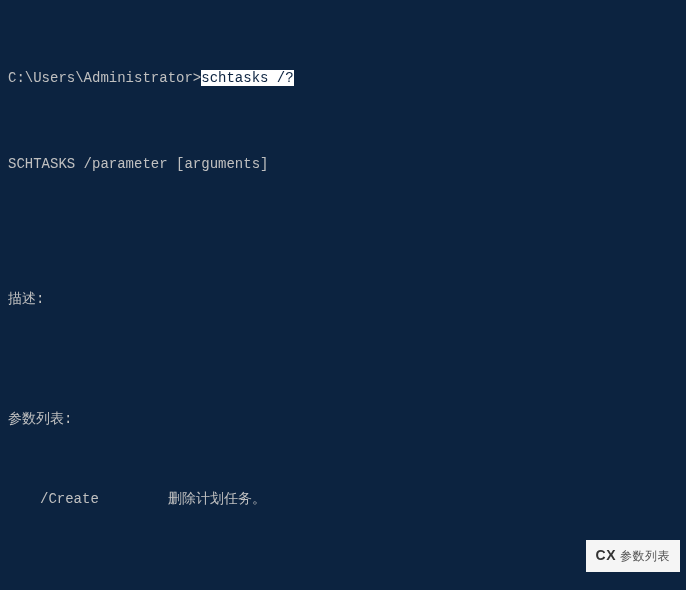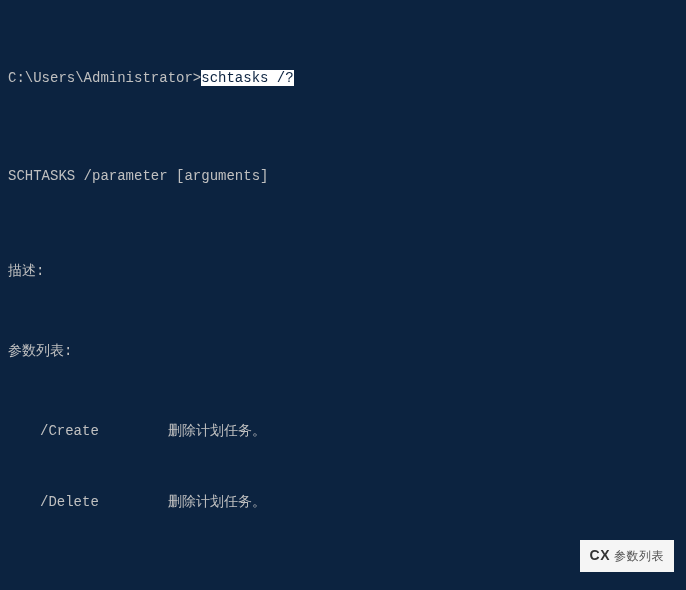--- a/index.html
+++ b/index.html
@@ -24,24 +24,24 @@
     }
     .prompt-line {
       margin-bottom: 8px;
     }
     .selected-text {
       background: #ffffff;
       color: #0c2340;
     }
     .syntax-line {
       margin-bottom: 16px;
-      margin-top: 12px;
     }
     .section-header {
       margin-bottom: 2px;
+      margin-top: 40px;
     }
     .desc-text {
       padding-left: 32px;
       margin-bottom: 16px;
       white-space: pre-wrap;
       max-width: 620px;
     }
     .param-row {
       display: flex;
       margin-bottom: 12px;
@@ -51,21 +51,21 @@
     .param-name {
       width: 128px;
       flex-shrink: 0;
     }
     .param-desc {
       flex: 1;
     }
     .watermark {
       position: absolute;
       bottom: 18px;
-      right: 12px;
+      right: 6px;
       background: #f5f5f5;
       color: #555;
       padding: 6px 10px;
       font-family: Arial, sans-serif;
       font-size: 12px;
       letter-spacing: 0.5px;
       display: flex;
       align-items: center;
       gap: 4px;
     }
@@ -85,24 +85,20 @@
   <div class="syntax-line">SCHTASKS /parameter [arguments]</div>
 
   <div class="section-header">描述:</div>
 
   <div class="section-header">参数列表:</div>
 
   <div class="param-row">
     <span class="param-name">/Create</span>
     <span class="param-desc">删除计划任务。</span>
   </div>
-  <div class="param-row">
-    <span class="param-name">/Delete</span>
-    <span class="param-desc">删除计划任务。</span>
-  </div>
   
   
   
   
   
   
 
   
 
 </div>

